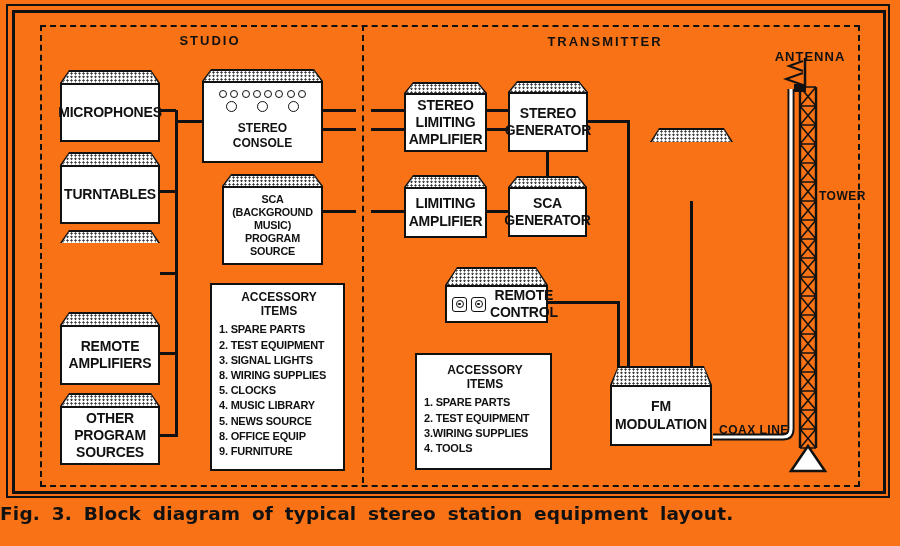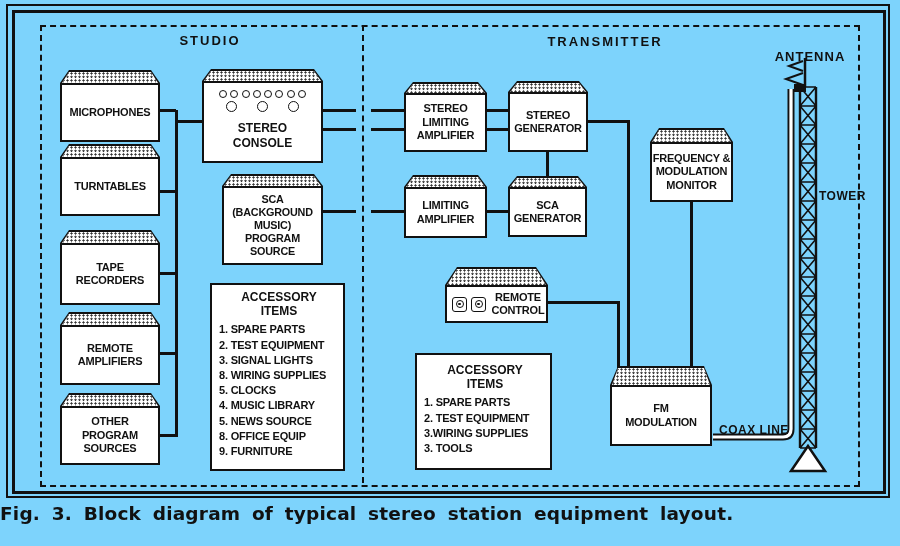--- a/index.html
+++ b/index.html
@@ -1,34 +1,34 @@
 <!DOCTYPE html>
 <html><head>
 <meta charset="utf-8">
 <style>
   html,body{margin:0;padding:0;background:#fff;}
-  #stage{position:relative;width:900px;height:546px;background:#7dd3fc;overflow:hidden;
+  #stage{position:relative;width:900px;height:546px;background:#f97316;overflow:hidden;
          font-family:"Liberation Sans",sans-serif;color:#111;}
   .frame{position:absolute;border:2px solid #111;}
   .frame.inner{border-width:3px;}
   .dashedbox{position:absolute;border:2px dashed #111;}
   .divider{position:absolute;border-left:2px dashed #111;}
   .seclabel{position:absolute;font-weight:bold;font-size:13px;letter-spacing:2px;text-align:center;}
   .smalllabel{position:absolute;font-weight:bold;font-size:12px;letter-spacing:.5px;white-space:nowrap;}
   .ln{position:absolute;background:#111;}
   .b3d{position:absolute;}
   .flap{position:relative;background:#111;clip-path:polygon(9px 0,calc(100% - 9px) 0,100% 100%,0 100%);}
   .flap i{position:absolute;left:2px;right:2px;top:2px;bottom:0;
           background-color:#fff;
           background-image:radial-gradient(circle at 1.5px 1.5px,#333 1px,transparent 1.2px);
           background-size:4px 3.5px;
           clip-path:polygon(7px 0,calc(100% - 7px) 0,100% 100%,0 100%);}
   .bbody{border:2.5px solid #111;background:#fff;display:flex;align-items:center;justify-content:center;
          text-align:center;box-sizing:border-box;position:relative;}
-  .lbl{white-space:pre-line;font-weight:bold;font-size:11px;line-height:1.22;letter-spacing:-.2px;}
+  .lbl{white-space:pre-line;font-weight:bold;font-size:14px;line-height:1.22;letter-spacing:-.2px;}
   .dotrow{position:absolute;display:flex;justify-content:space-between;}
   .dot-sm{width:6px;height:6px;border:1.5px solid #111;border-radius:50%;}
   .dot-lg{width:9px;height:9px;border:1.8px solid #111;border-radius:50%;}
   .consolelbl{position:absolute;bottom:9px;left:0;right:0;text-align:center;
               white-space:pre-line;font-weight:bold;font-size:12px;line-height:1.3;}
   .knob{width:13px;height:13px;border:1.6px solid #111;border-radius:3px;
         display:flex;align-items:center;justify-content:center;flex:none;}
   .knob b{width:6px;height:6px;border:1.5px solid #111;border-radius:50%;display:flex;
           align-items:center;justify-content:center;}
   .knob b::after{content:"";width:2.5px;height:2.5px;background:#111;border-radius:50%;}
@@ -112,35 +112,31 @@
   </svg>
 
   <div class="b3d" style="left:60px;width:100px;top:70px;">
     <div class="flap" style="height:13px;">
         <i></i>
       </div>
     <div class="bbody" style="height:59px;">
         <span class="lbl">MICROPHONES</span>
       </div>
   </div>
-  <div class="b3d" style="left:60px;width:100px;top:144px;">
+  <div class="b3d" style="left:60px;width:100px;top:152px;">
     <div class="flap" style="height:13px;">
         <i></i>
       </div>
     <div class="bbody" style="height:59px;">
         <span class="lbl">TURNTABLES</span>
       </div>
   </div>
   <div class="b3d" style="left:60px;width:100px;top:230px;">
     <div class="flap" style="height:13px;">
         <i></i>
-      </div>
-    <div class="bbody" style="height:62px;">
-        <span class="lbl">TAPE
-RECORDERS</span>
       </div>
   </div>
   <div class="b3d" style="left:60px;width:100px;top:312px;">
     <div class="flap" style="height:13px;">
         <i></i>
       </div>
     <div class="bbody" style="height:60px;">
         <span class="lbl">REMOTE
 AMPLIFIERS</span>
       </div>
@@ -242,25 +238,20 @@
       </div>
     <div class="bbody" style="height:50px;">
         <span class="lbl">SCA
 GENERATOR</span>
       </div>
   </div>
   <div class="b3d" style="left:650px;width:83px;top:128px;">
     <div class="flap" style="height:14px;">
         <i></i>
       </div>
-    <div class="bbody" style="height:60px;">
-        <span class="lbl">FREQUENCY &amp;
-MODULATION
-MONITOR</span>
-      </div>
   </div>
 
   <div class="b3d" style="left:445px;width:103px;top:267px;">
     <div class="flap" style="height:18px;clip-path:polygon(12px 0,calc(100% - 12px) 0,100% 100%,0 100%);">
         <i style="clip-path:polygon(10px 0,calc(100% - 10px) 0,100% 100%,0 100%);"></i>
       </div>
     <div class="bbody" style="height:38px;justify-content:flex-start;padding-left:5px;gap:4px;">
       <span class="knob">
           <b></b>
         </span>
@@ -271,21 +262,21 @@
 CONTROL</span>
     </div>
   </div>
 
   <div class="accbox" style="left:415px;top:353px;width:137px;height:117px;padding-top:8px;">
     <div class="acctitle">ACCESSORY
 ITEMS</div>
     <div class="accitem">1. SPARE PARTS</div>
     <div class="accitem">2. TEST EQUIPMENT</div>
     <div class="accitem">3.WIRING SUPPLIES</div>
-    <div class="accitem">3. TOOLS</div>
+    <div class="accitem">4. TOOLS</div>
   </div>
 
   <div class="b3d" style="left:610px;width:102px;top:366px;">
     <div class="flap" style="height:19px;clip-path:polygon(8px 0,calc(100% - 8px) 0,100% 100%,0 100%);">
         <i style="clip-path:polygon(6px 0,calc(100% - 6px) 0,100% 100%,0 100%);"></i>
       </div>
     <div class="bbody" style="height:61px;">
         <span class="lbl">FM
 MODULATION</span>
       </div>

